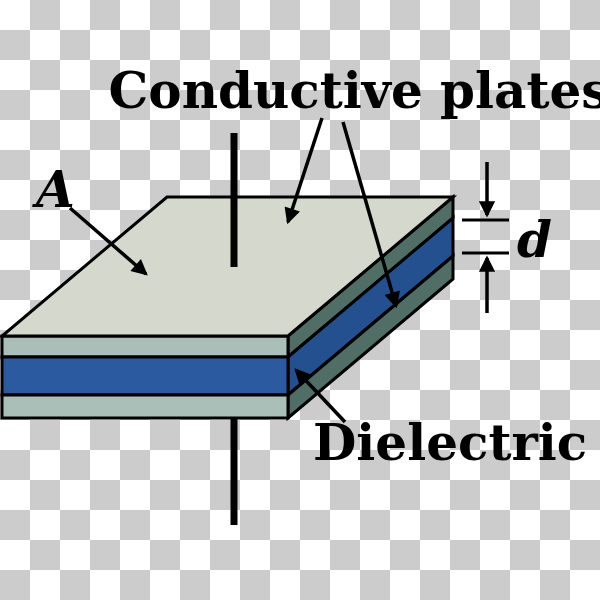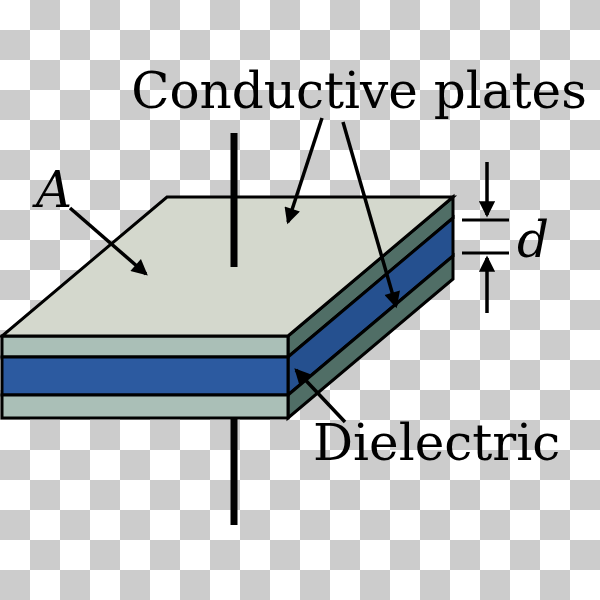--- a/index.html
+++ b/index.html
@@ -1,17 +1,17 @@
 <!DOCTYPE html>
 <html><head>
 <meta charset="utf-8">
 <style>
   html, body { margin: 0; padding: 0; background: #ffffff; }
   body { width: 600px; height: 600px; overflow: hidden; }
-  .stage { position: relative; width: 600px; height: 541px; }
+  .stage { position: relative; width: 600px; height: 541px; font-weight: bold; }
   svg { display: block; }
   text {
     font-family: "DejaVu Serif", "Liberation Serif", serif;
     fill: #000000;
   }
   .label-italic { font-style: italic; }
   .face { stroke-width: 3; stroke-linejoin: miter; }
   .shaft { fill: none; stroke-width: 3.5; }
   .tick { stroke-width: 3; }
   .wire { stroke-width: 7; }

